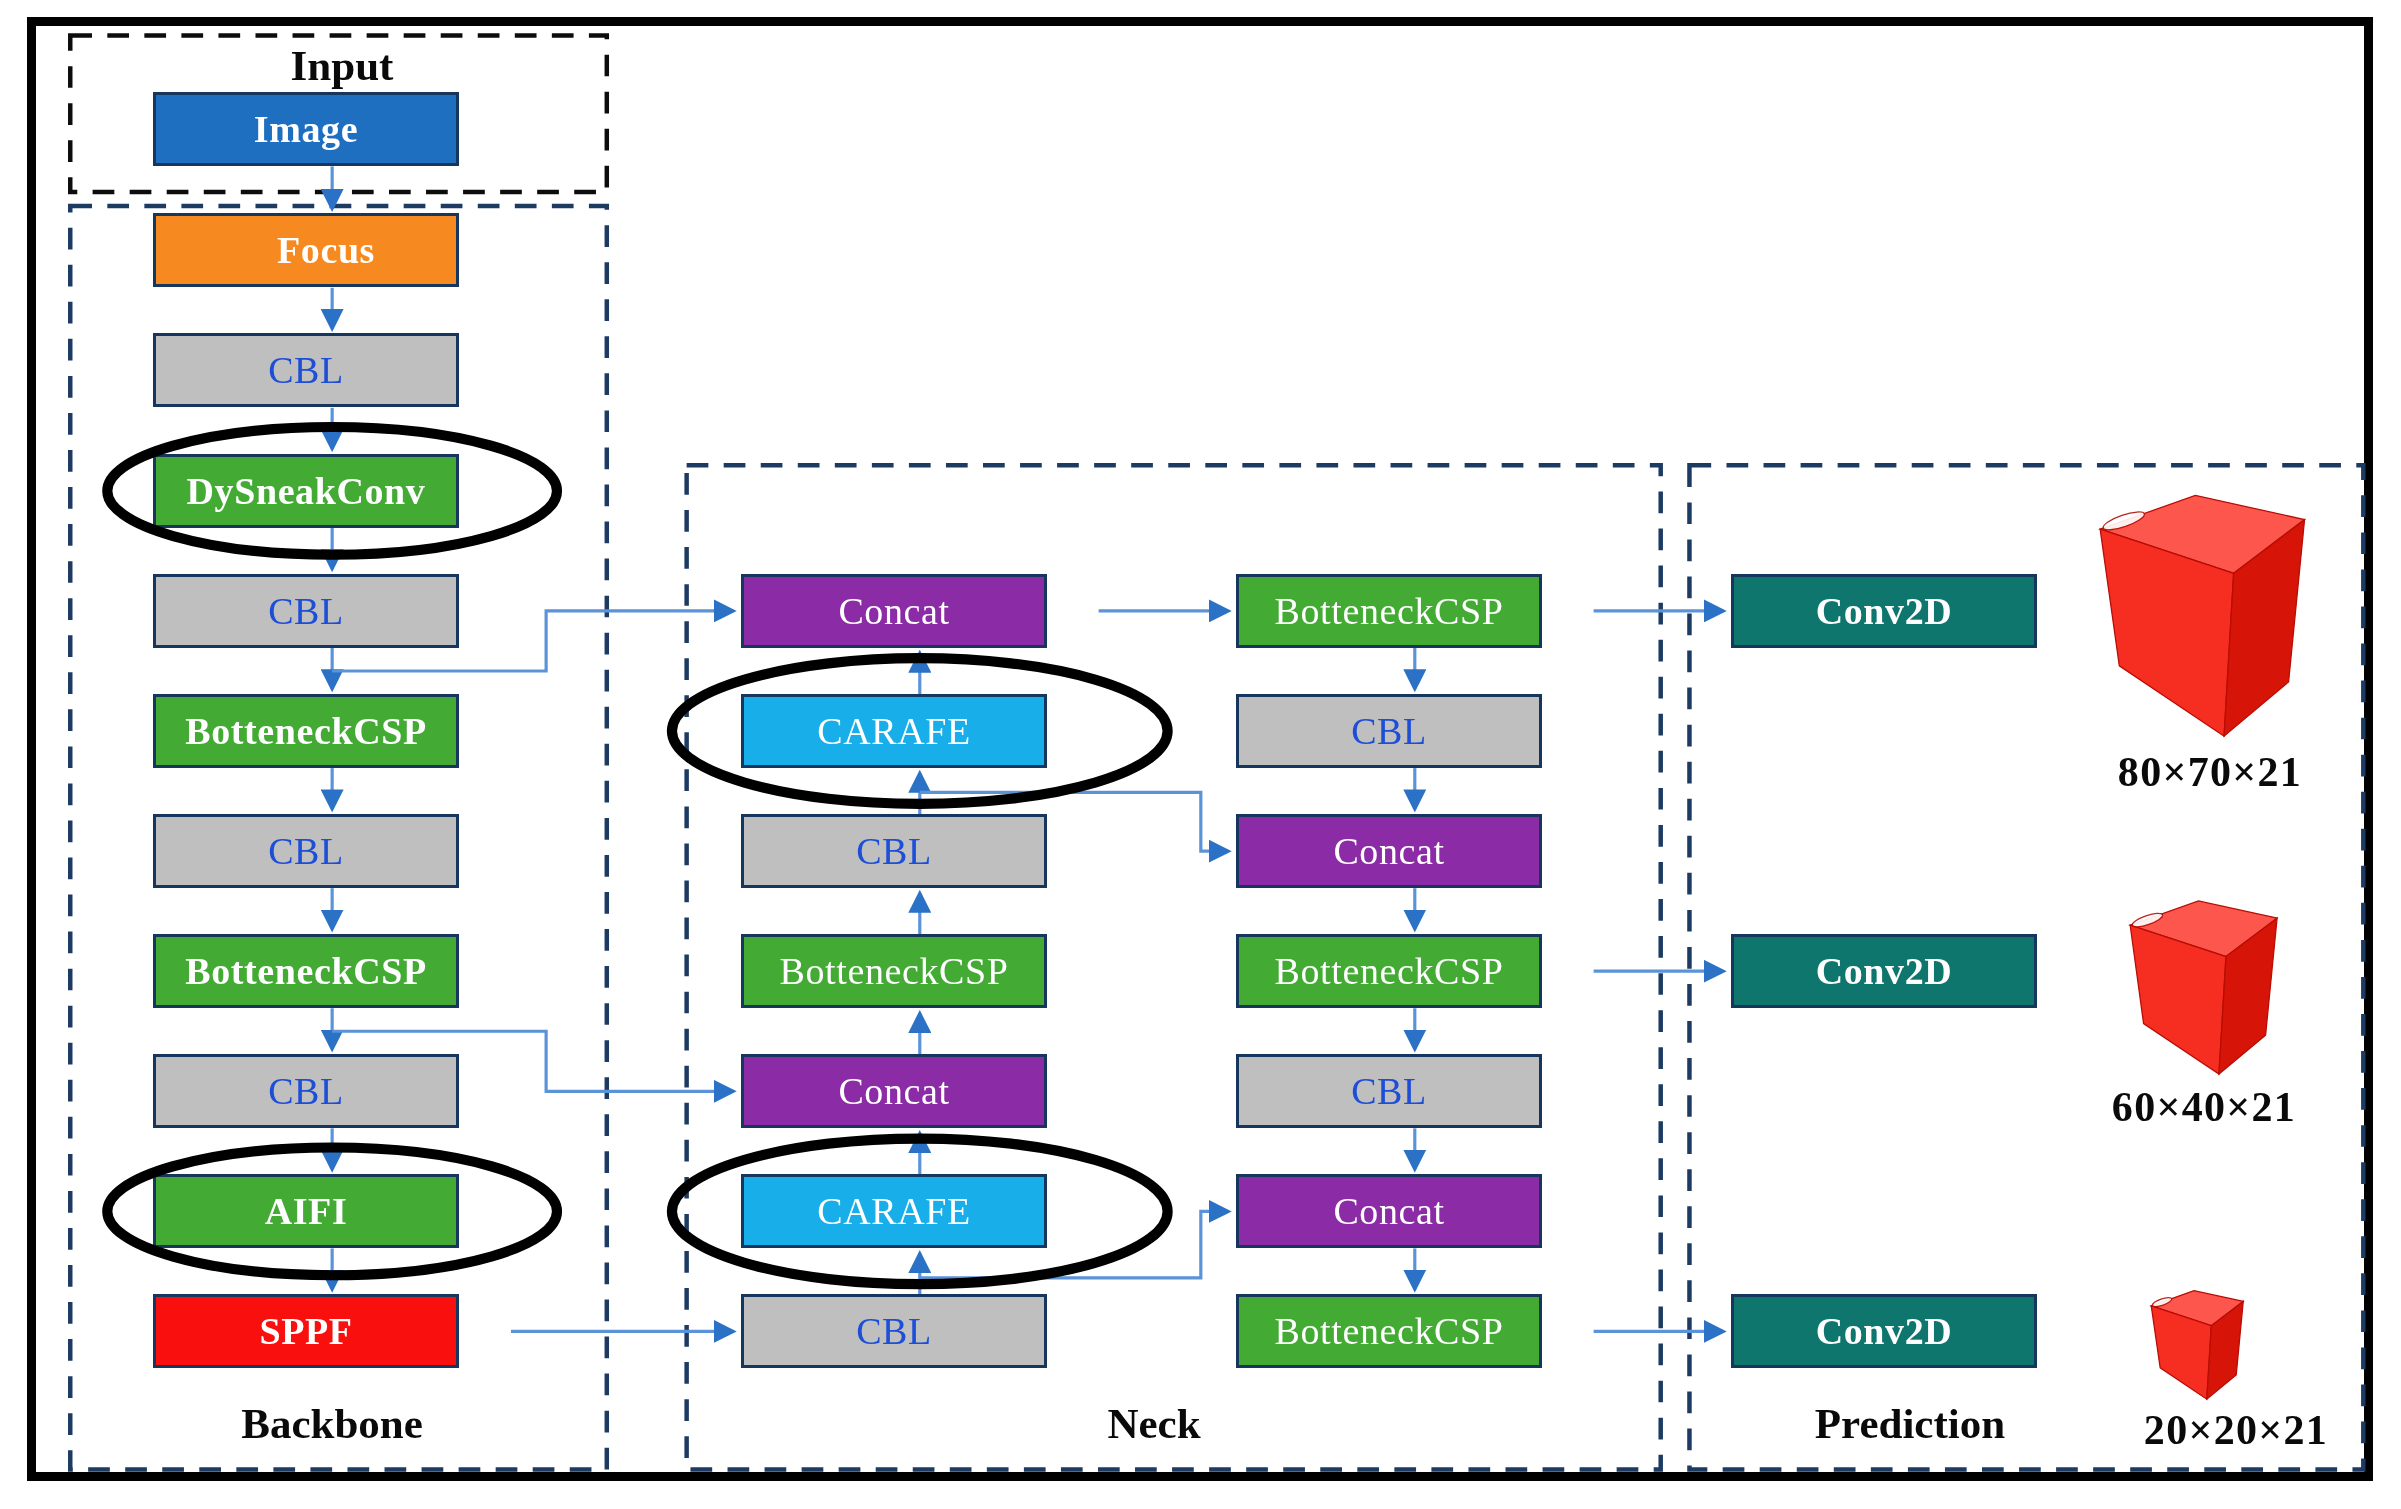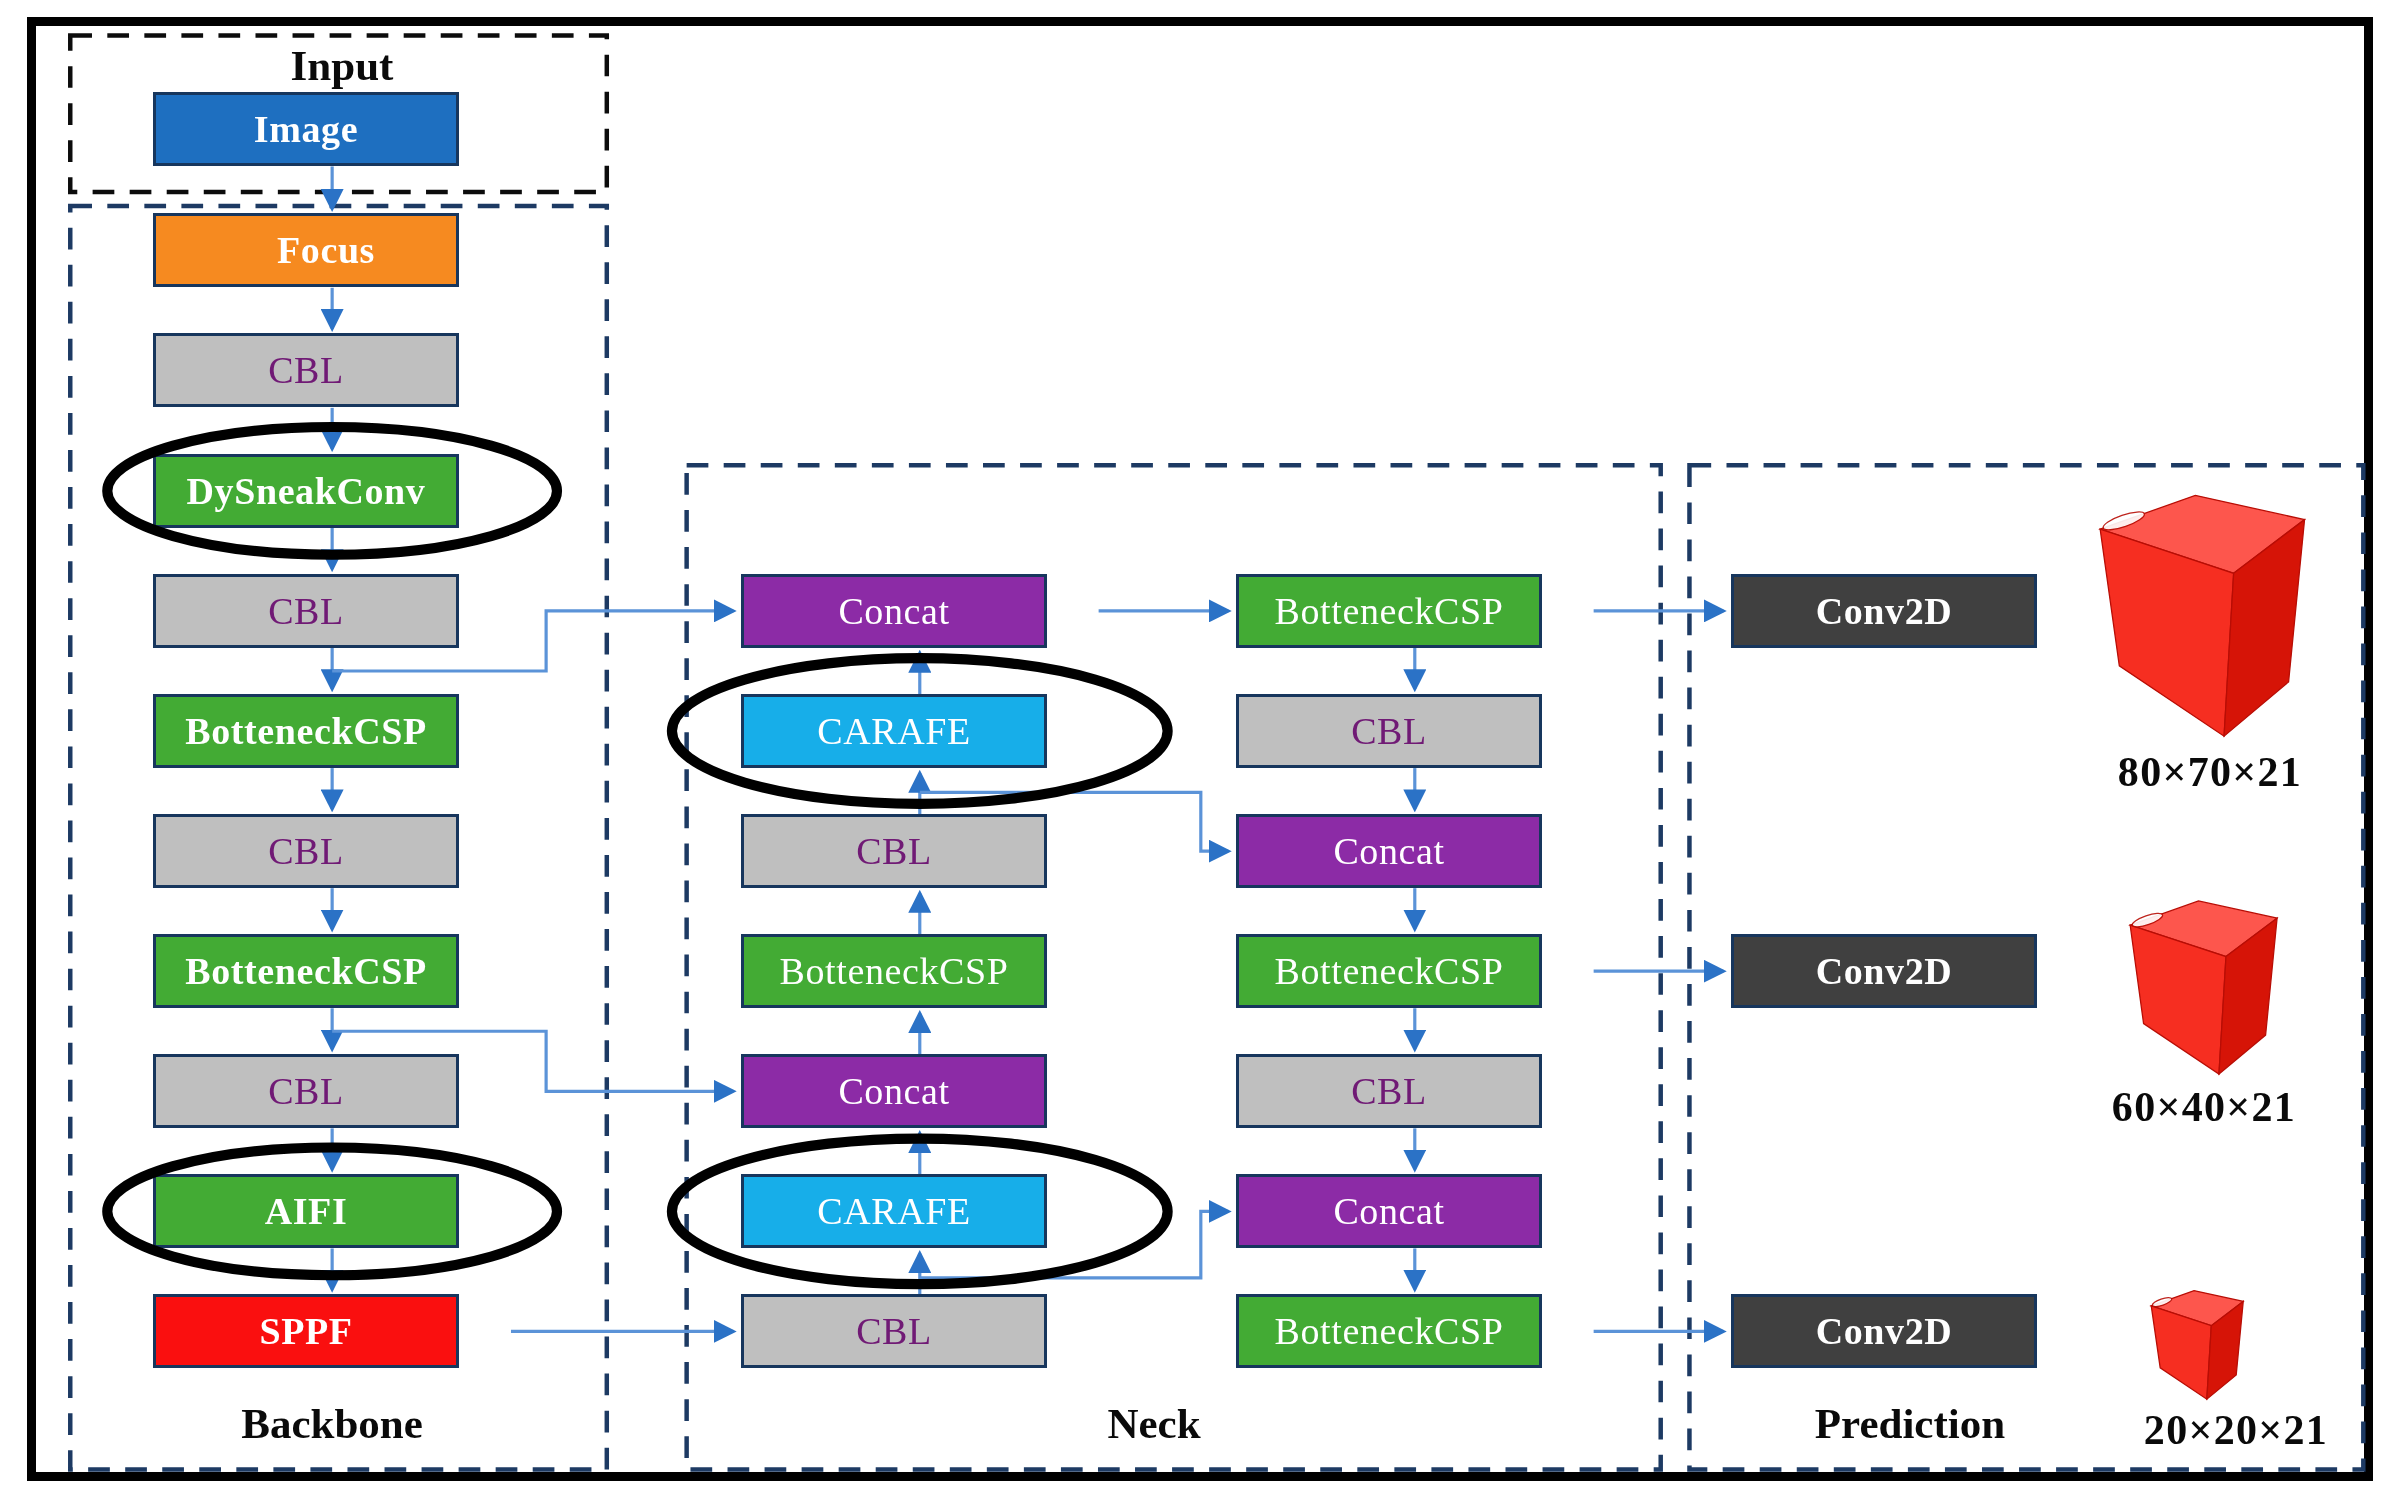--- a/index.html
+++ b/index.html
@@ -19,26 +19,26 @@
     border:3.2px solid #17365d;display:flex;align-items:center;justify-content:center;
     font-size:38px;line-height:1;color:#ffffff;z-index:2;letter-spacing:0.6px;
   }
   .bold{font-weight:bold;}
   .col-backbone{left:153px;}
   .col-neck-up{left:741px;}
   .col-neck-down{left:1236px;}
   .col-head{left:1731px;}
   .c-blue{background:#1e6fc0;}
   .c-orange{background:#f68a20;}
-  .c-gray{background:#bfbfbf;color:#701a75;}
+  .c-gray{background:#bfbfbf;color:#1d4ed8;}
   .c-green{background:#43ab34;}
   .c-purple{background:#8c2ba6;}
   .c-cyan{background:#17aee9;}
   .c-red{background:#fa0f0f;}
-  .c-black{background:#404040;}
+  .c-black{background:#0f766e;}
   .seclabel{
     position:absolute;transform:translate(-50%,-50%);z-index:2;
     font-size:43px;font-weight:bold;color:#0a0a0a;white-space:nowrap;
   }
   .dimlabel{
     position:absolute;transform:translate(-50%,-50%);z-index:2;
     font-size:42px;font-weight:bold;color:#0a0a0a;white-space:nowrap;letter-spacing:1.3px;
   }
 </style>
 </head>

